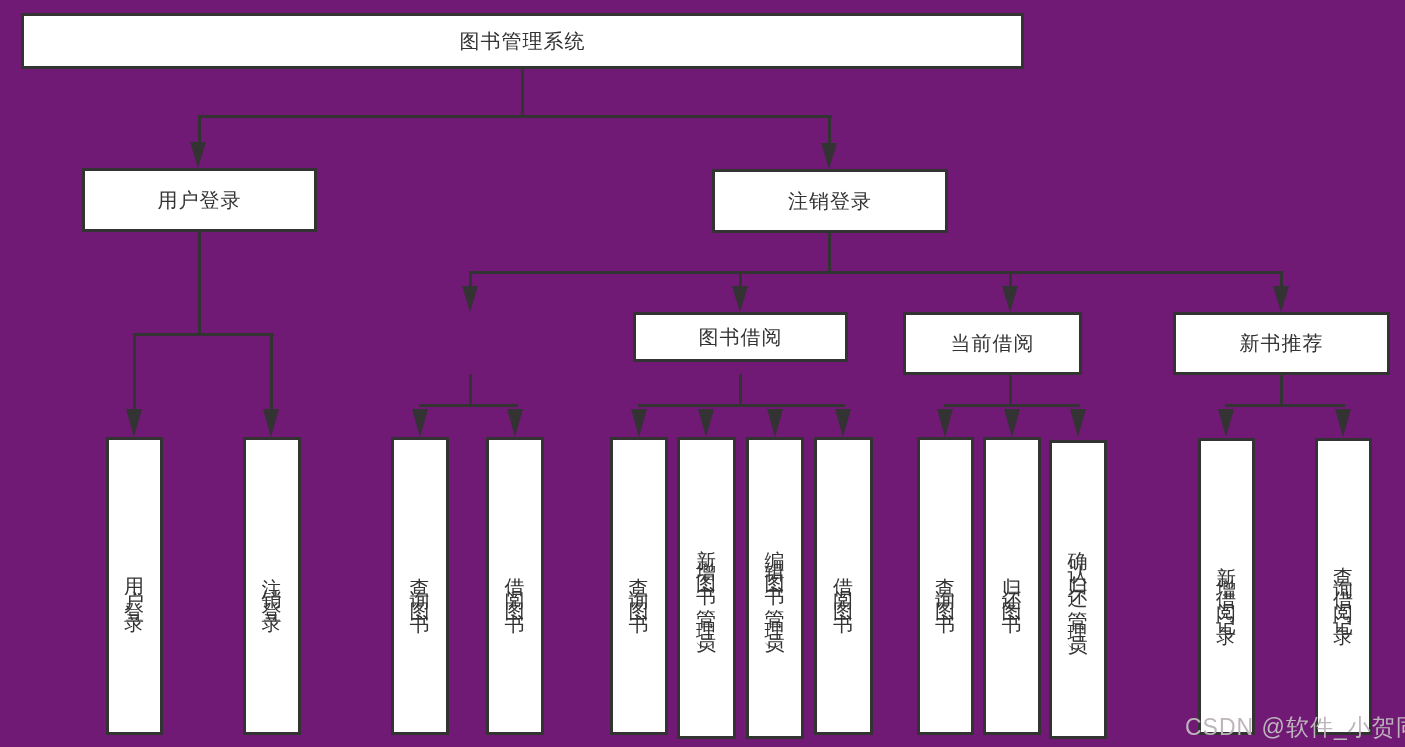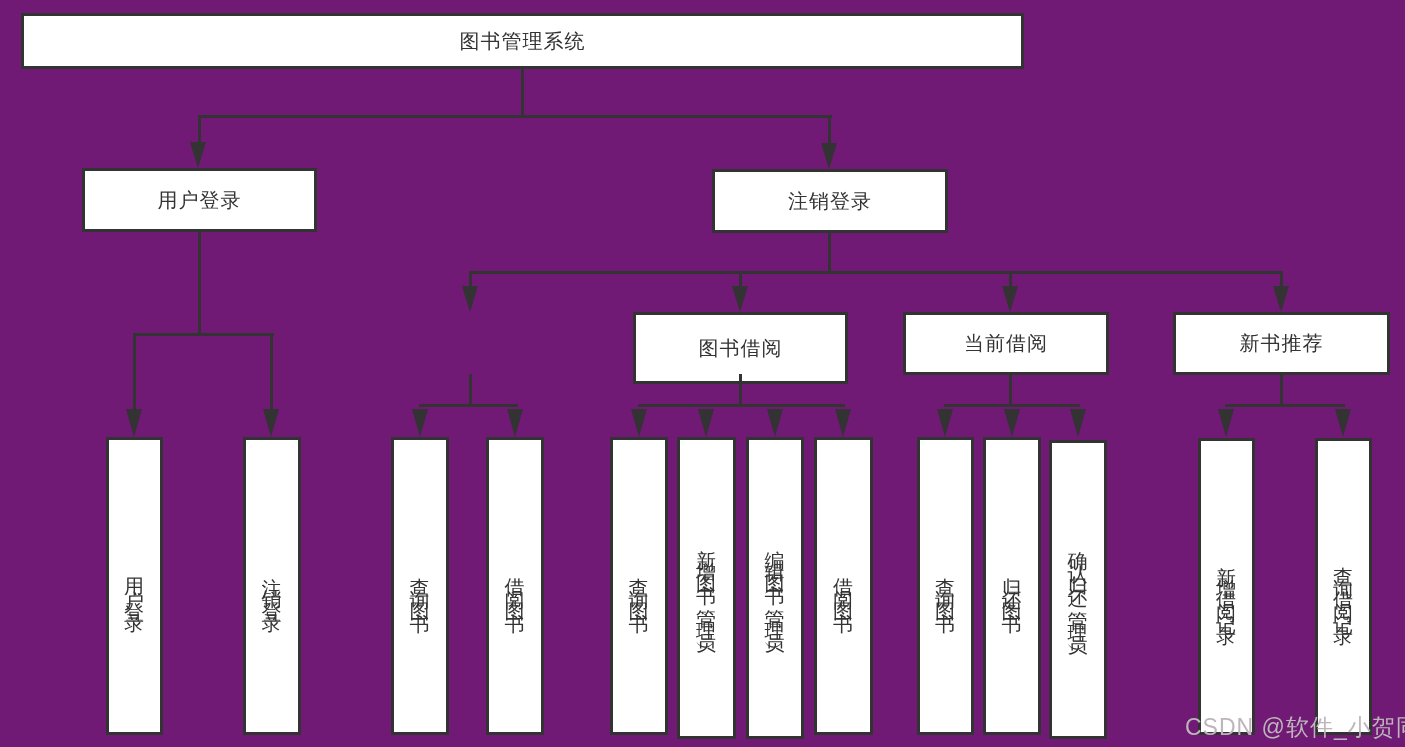--- a/index.html
+++ b/index.html
@@ -82,24 +82,24 @@
   <div class="hline" style="left:469px;top:271px;width:814px"></div>
   <div class="vline" style="left:469px;top:271px;height:17px"></div>
   <div class="arrow" style="left:462px;top:286px"></div>
   <div class="vline" style="left:739px;top:271px;height:17px"></div>
   <div class="arrow" style="left:732px;top:286px"></div>
   <div class="vline" style="left:1009px;top:271px;height:17px"></div>
   <div class="arrow" style="left:1002px;top:286px"></div>
   <div class="vline" style="left:1280px;top:271px;height:17px"></div>
   <div class="arrow" style="left:1273px;top:286px"></div>
 
-  <div class="node" style="left:633px;top:312px;width:215px;height:72px">
+  <div class="node" style="left:633px;top:312px;width:215px;height:50px">
     <span>图书借阅</span>
   </div>
-  <div class="node" style="left:903px;top:312px;width:206px;height:63px">
+  <div class="node" style="left:903px;top:312px;width:179px;height:63px">
     <span>当前借阅</span>
   </div>
   <div class="node" style="left:1173px;top:312px;width:217px;height:63px">
     <span>新书推荐</span>
   </div>
 
   <div class="vline" style="left:469px;top:374px;height:33px"></div>
   <div class="hline" style="left:419px;top:404px;width:99px"></div>
   <div class="arrow sm" style="left:412px;top:409px"></div>
   <div class="arrow sm" style="left:507px;top:409px"></div>

